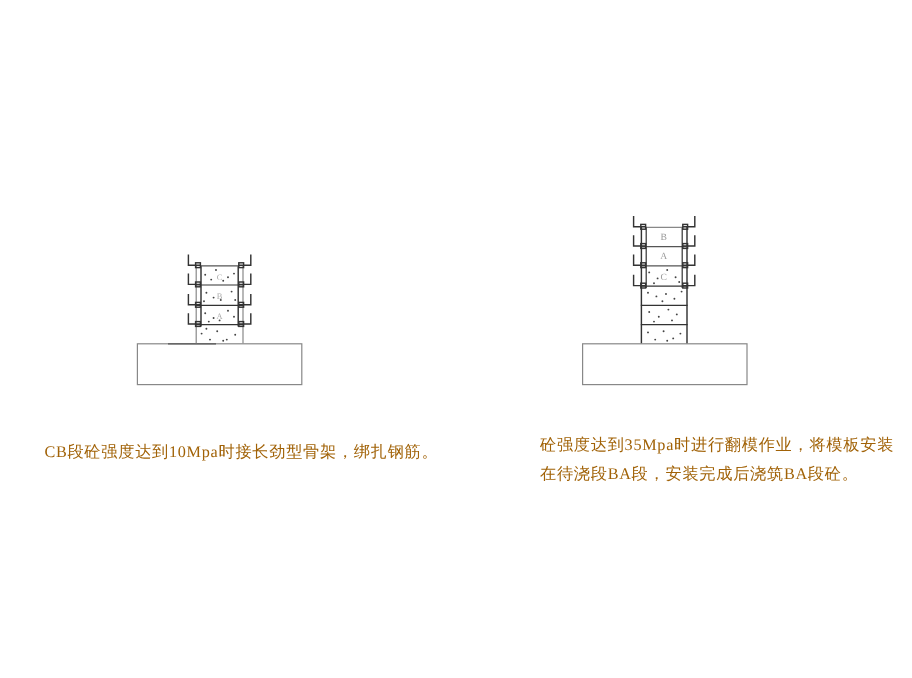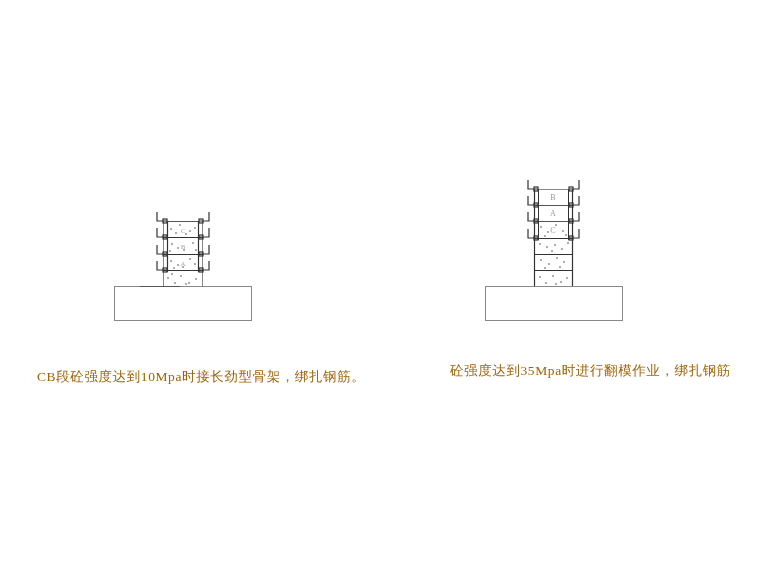--- a/index.html
+++ b/index.html
@@ -148,14 +148,15 @@
       <text x="553" y="200">B</text>
       <text x="553" y="216">A</text>
       <text x="553" y="233">C</text>
     </g>
   </g>
 </svg>
 
 <div class="caption caption-left">CB段砼强度达到10Mpa时接长劲型骨架，绑扎钢筋。</div>
 
 <div class="caption caption-right">
-  <span class="caption-line">砼强度达到35Mpa时进行翻模作业，绑扎钢筋</span>
+  <span class="caption-line">砼强度达到35Mpa时进行翻模作业，将模板安装</span>
+  <span class="caption-line">在待浇段BA段，安装完成后浇筑BA段砼。</span>
 </div>
 
 </body></html>

